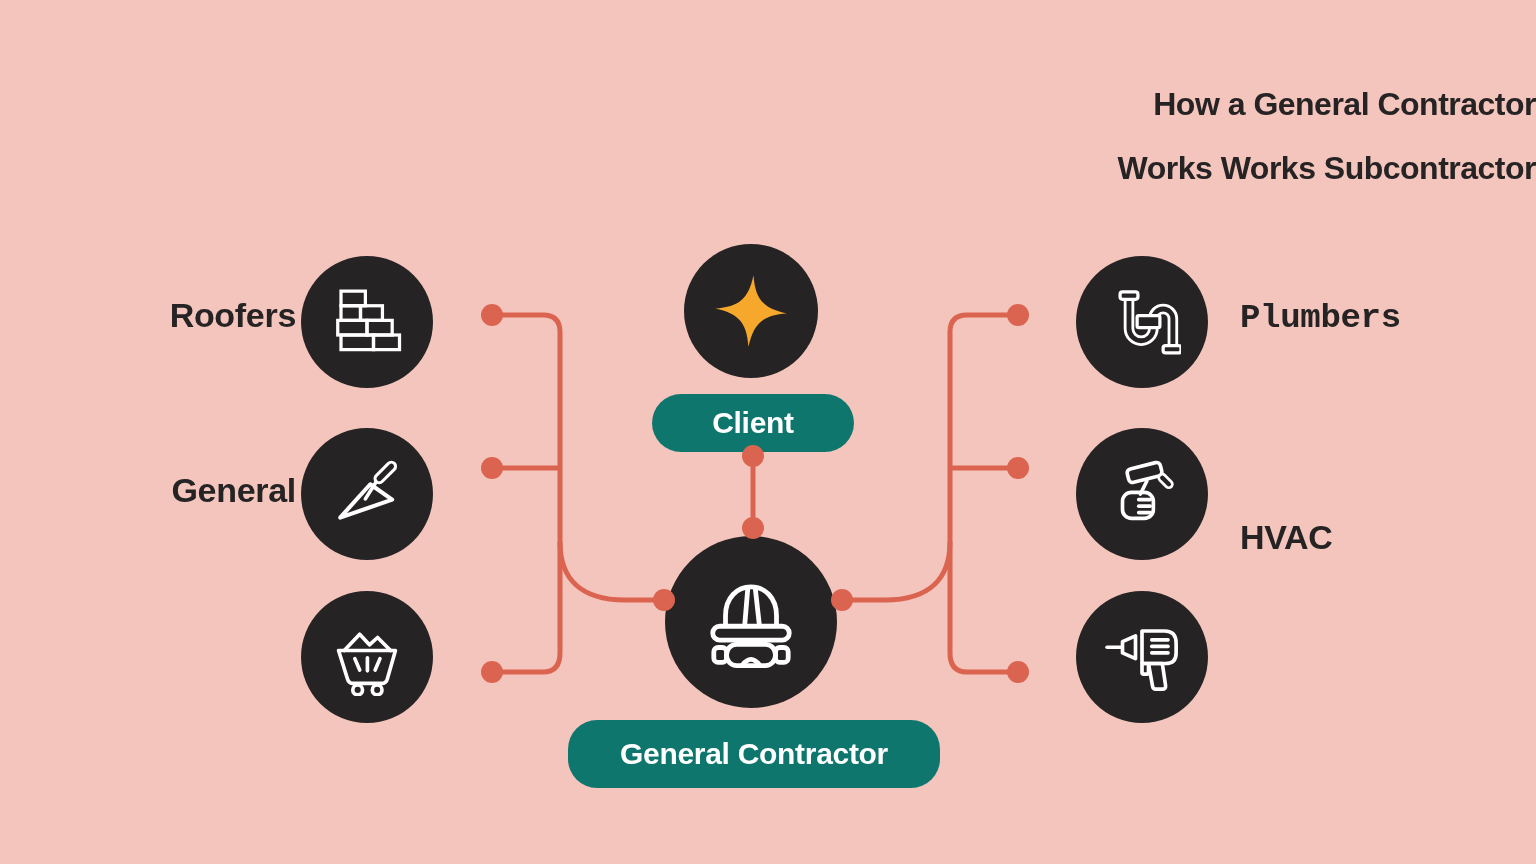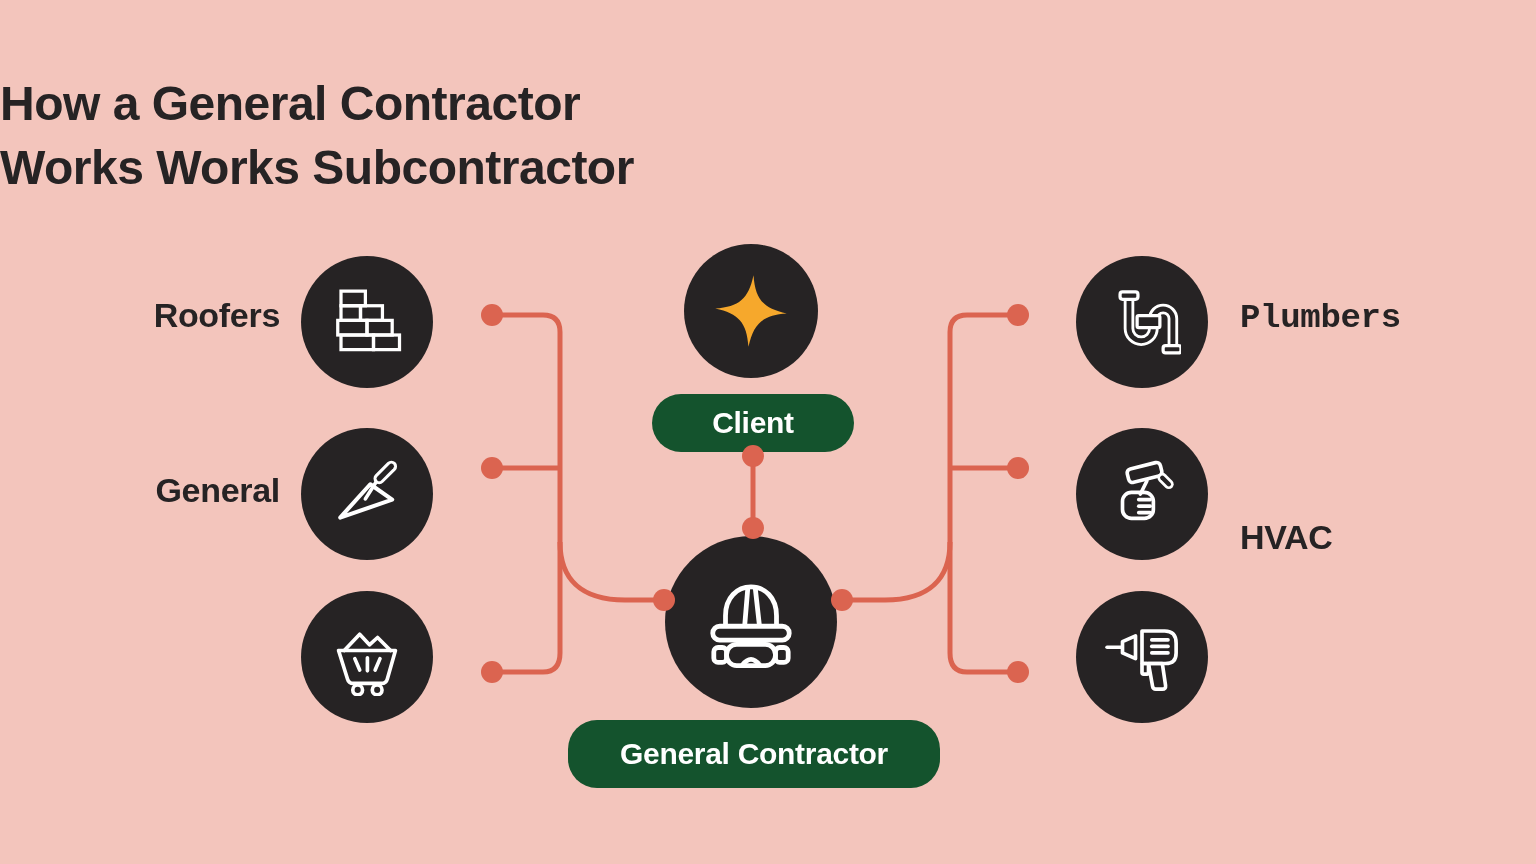--- a/index.html
+++ b/index.html
@@ -1,43 +1,43 @@
 <!DOCTYPE html>
 <html><head>
 <meta charset="utf-8">
 <style>
   html,body{margin:0;padding:0;background:#F3C5BC;}
   .canvas{
     position:relative;width:1536px;height:864px;background:#F3C5BC;
     overflow:hidden;font-family:"Liberation Sans",sans-serif;color:#262324;
   }
   .title{
-    position:absolute;top:72px;left:0;width:1536px;text-align:left;
-    font-size:48px;line-height:64px;font-weight:700;letter-spacing:-0.5px;color:#262324;
+    position:absolute;top:72px;left:0;width:1536px;text-align:right;
+    font-size:32px;line-height:64px;font-weight:700;letter-spacing:-0.5px;color:#262324;
   }
   .connectors{position:absolute;top:0;left:0;z-index:5;pointer-events:none;}
   .node-circle{
     position:absolute;background:#262324;border-radius:50%;
     display:flex;align-items:center;justify-content:center;z-index:2;
   }
   .side-node{width:132px;height:132px;}
   .client-node{width:134px;height:134px;left:684px;top:244px;}
   .gc-node{width:172px;height:172px;left:665px;top:536px;}
   .pill{
-    position:absolute;background:#14532d;border-radius:29px;z-index:3;
+    position:absolute;background:#0f766e;border-radius:29px;z-index:3;
     display:flex;align-items:center;justify-content:center;
     color:#fff;font-size:30px;font-weight:700;letter-spacing:-0.3px;
   }
   .client-pill{left:652px;top:394px;width:202px;height:58px;}
   .gc-pill{left:568px;top:720px;width:372px;height:68px;}
   .node-label{
     position:absolute;font-size:34px;font-weight:700;line-height:40px;
     letter-spacing:-0.3px;color:#262324;z-index:2;
   }
-  .label-left{left:40px;width:240px;text-align:right;}
+  .label-left{left:56px;width:240px;text-align:right;}
   .label-right{left:1240px;width:280px;text-align:left;}
 </style>
 </head>
 <body>
 
 <div class="canvas">
 
   <div class="title">
     <div>How a General Contractor</div>
     <div>Works Works Subcontractor</div>

